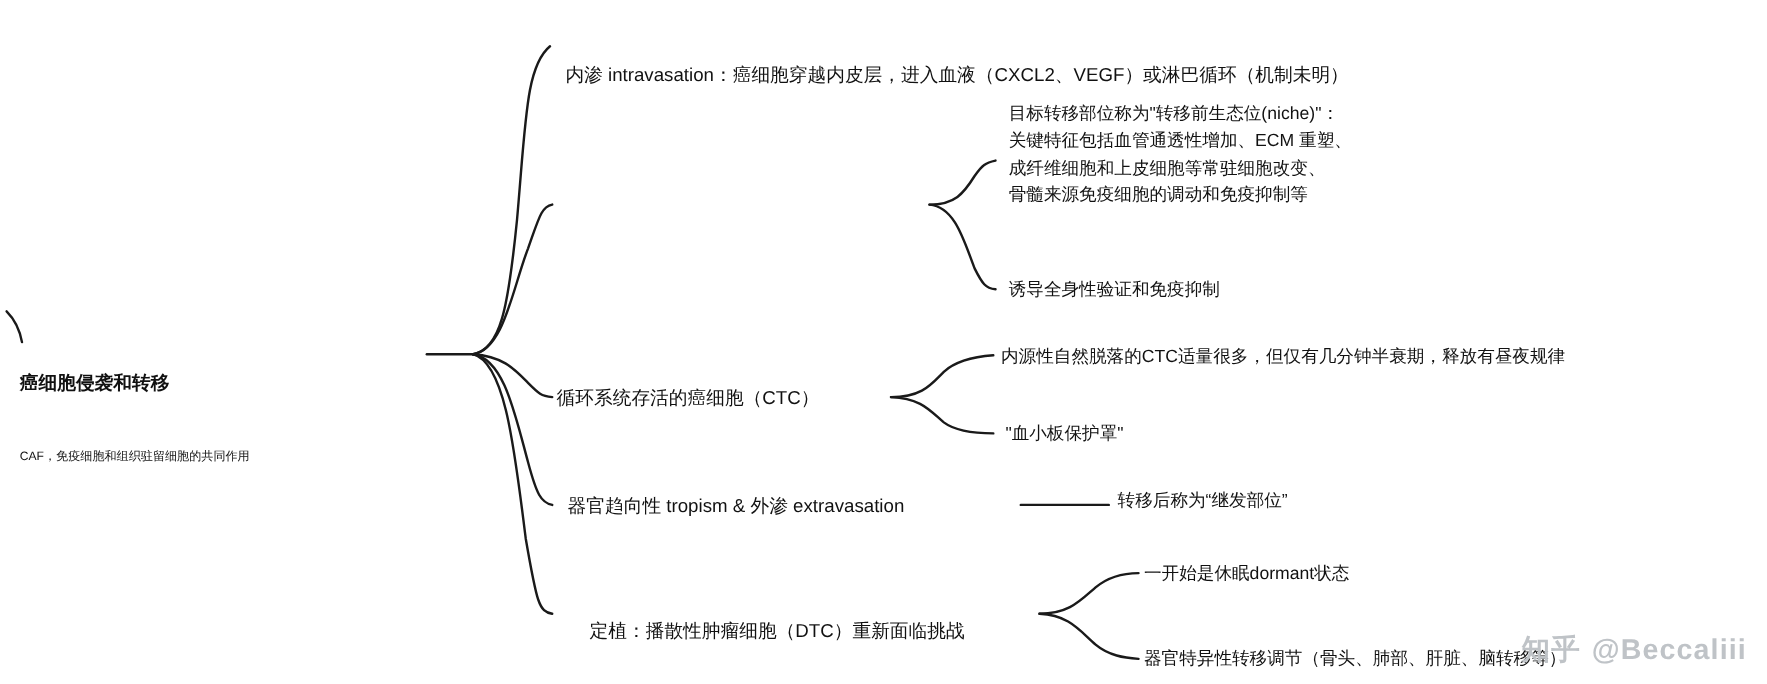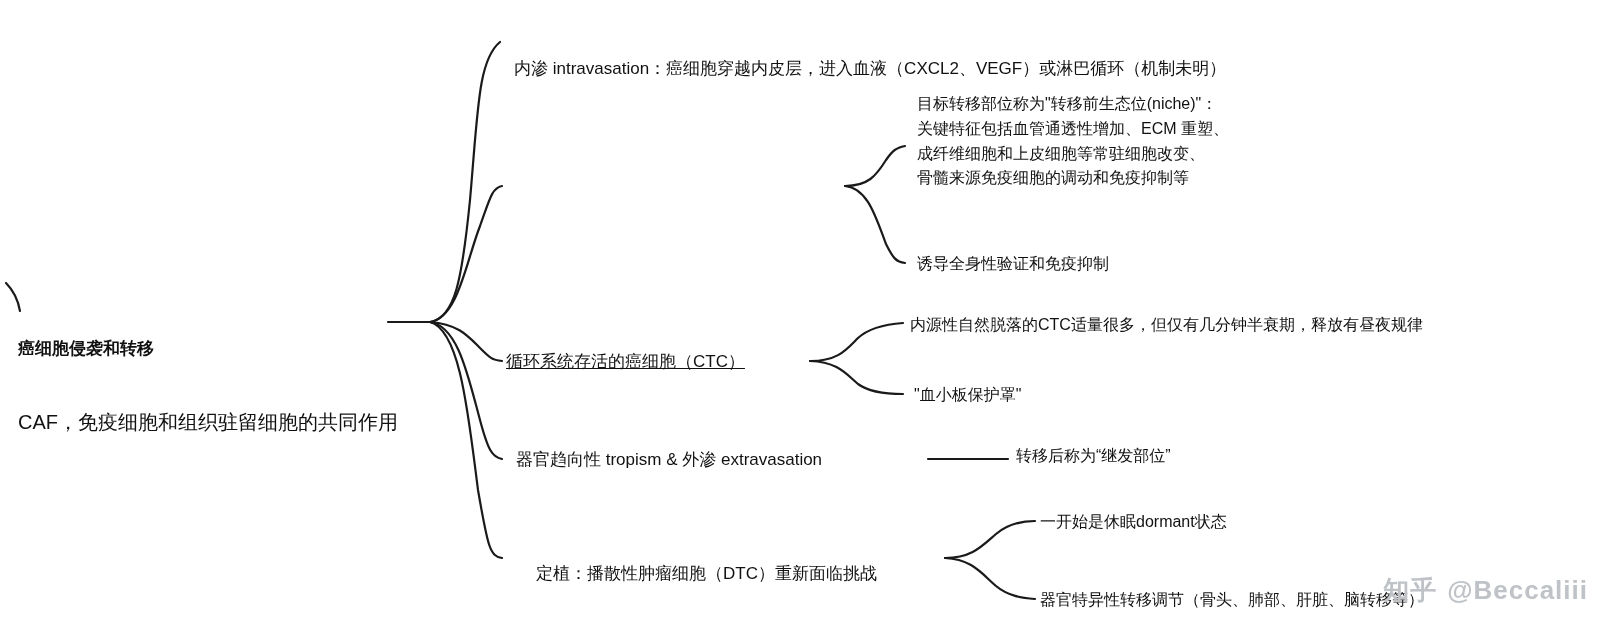--- a/index.html
+++ b/index.html
@@ -30,21 +30,21 @@
     position: absolute;
     line-height: 1.45;
     white-space: pre;
   }
   .root-title {
     font-size: 17px;
     font-weight: bold;
     color: #111111;
   }
   .root-sub {
-    font-size: 20px;
+    font-size: 11px;
     font-weight: normal;
     color: #111111;
   }
   .lvl1 {
     font-size: 17px;
     color: #111111;
   }
   .lvl2 {
     font-size: 16px;
     color: #111111;
@@ -103,21 +103,21 @@
   </svg>
 
   <div class="node" style="left:18px; top:291px; width:380px;">
     <div class="root-title">癌细胞侵袭和转移</div>
     <div class="root-sub">CAF，免疫细胞和组织驻留细胞的共同作用</div>
   </div>
 
   <div class="node lvl1" style="left:514px; top:31px;margin-top:26px;">内渗 intravasation：癌细胞穿越内皮层，进入血液（CXCL2、VEGF）或淋巴循环（机制未明）</div>
 
 
-  <div class="node lvl1" style="left:506px; top:350px;text-decoration:underline;">循环系统存活的癌细胞（CTC）</div>
+  <div class="node lvl1" style="left:506px; top:350px;">循环系统存活的癌细胞（CTC）</div>
 
   <div class="node lvl1" style="left:516px; top:448px;">器官趋向性 tropism &amp; 外渗 extravasation</div>
 
   <div class="node lvl1" style="left:516px; top:562px;margin-left:20px;">定植：播散性肿瘤细胞（DTC）重新面临挑战</div>
 
   <div class="node lvl2 multiline" style="left:917px; top:92px;">目标转移部位称为"转移前生态位(niche)"：
 关键特征包括血管通透性增加、ECM 重塑、
 成纤维细胞和上皮细胞等常驻细胞改变、
 骨髓来源免疫细胞的调动和免疫抑制等</div>
 

